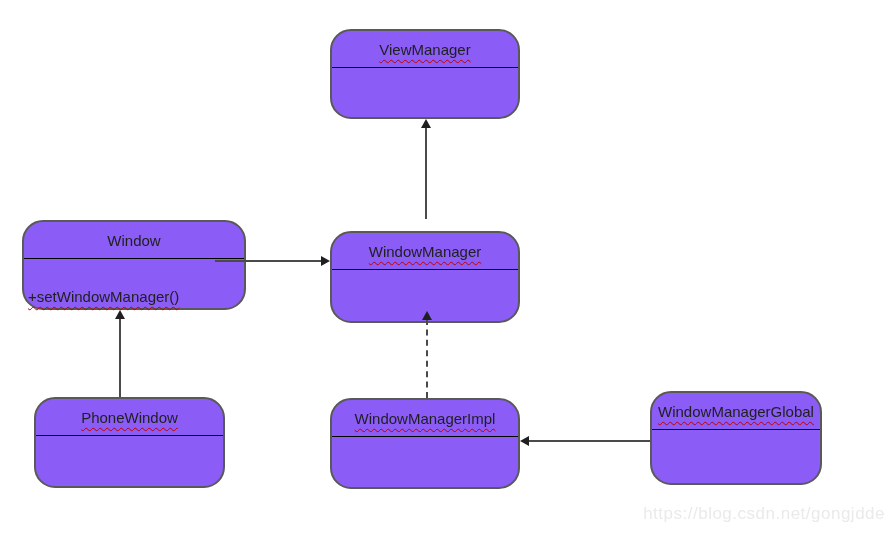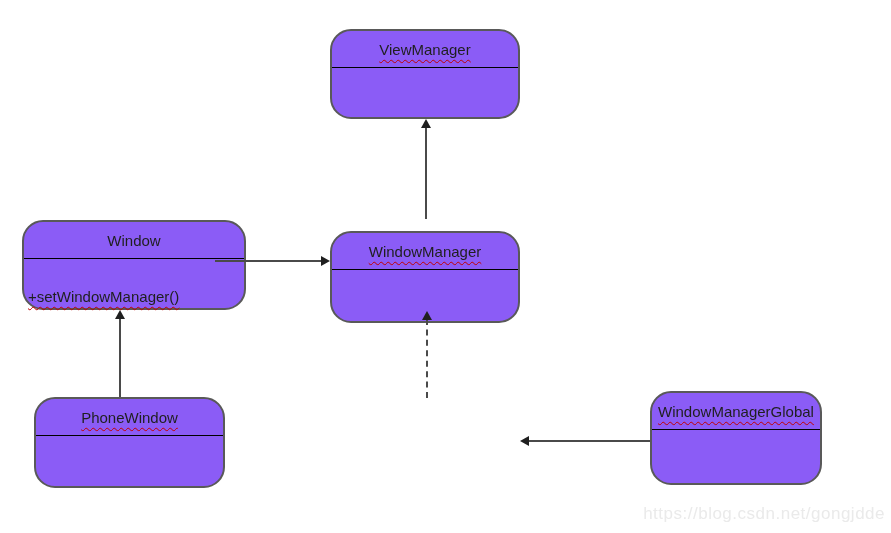--- a/index.html
+++ b/index.html
@@ -110,20 +110,26 @@
     <div class="cls-body"></div>
   </div>
 
   <div class="cls" style="left:22px; top:397px; width:191px; height:91px;margin-left:12px;">
     <div class="cls-header">
       <span class="squiggle">PhoneWindow</span>
     </div>
     <div class="cls-body"></div>
   </div>
 
+  <div class="cls" style="left:330px; top:398px; width:190px; height:91px;">
+    <div class="cls-header">
+      <span class="squiggle">WindowManagerImpl</span>
+    </div>
+    <div class="cls-body"></div>
+  </div>
 
   <div class="cls" style="left:650px; top:391px; width:172px; height:94px;">
     <div class="cls-header">
       <span class="squiggle">WindowManagerGlobal</span>
     </div>
     <div class="cls-body"></div>
   </div>
 
   <div>
     <div class="line-h" style="left:215px; top:260px; width:107px;"></div>

